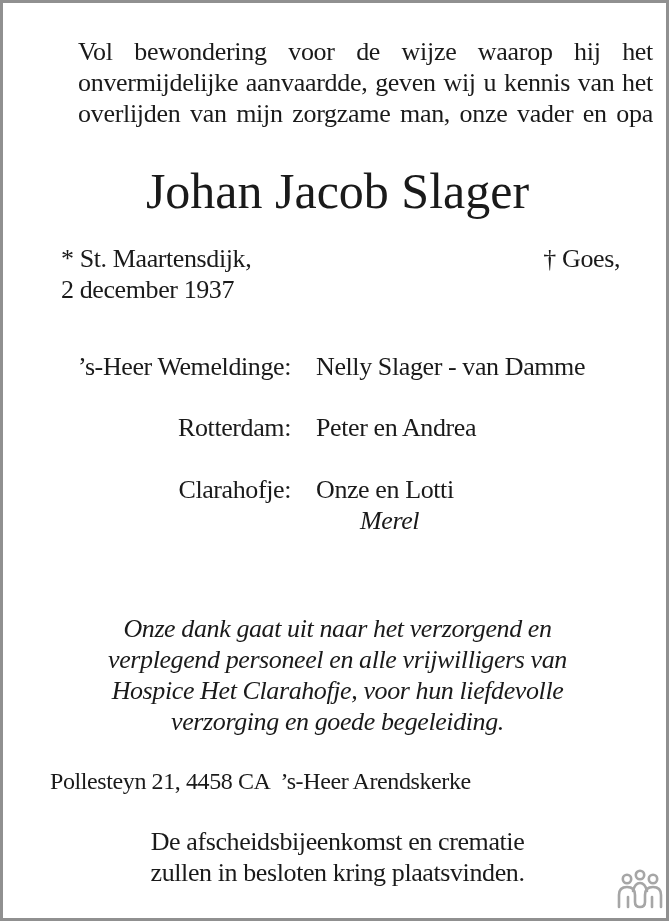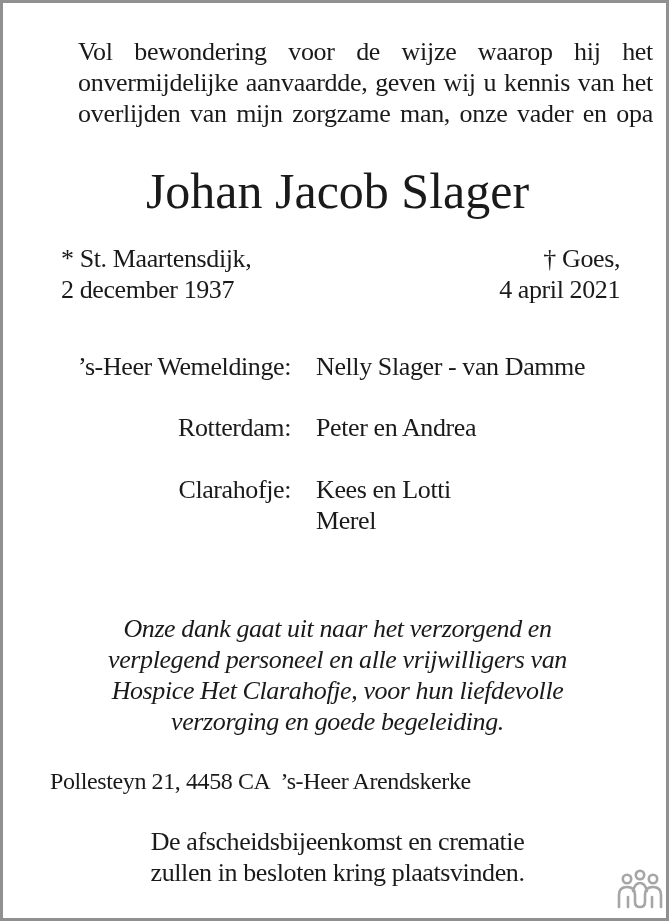--- a/index.html
+++ b/index.html
@@ -25,21 +25,21 @@
     position: absolute; left: 0; top: 158px; width: 669px;
     text-align: center; font-size: 50px; line-height: 60px; letter-spacing: 0px;
   }
   .dates { position: absolute; top: 240px; font-size: 26px; line-height: 31px; letter-spacing: -0.4px; }
   .dates.left { left: 35px; margin-left: 23px; }
   .dates.right { right: 46px; text-align: right; }
   .family { position: absolute; left: 0; top: 348px; width: 669px; font-size: 26px; line-height: 31px; letter-spacing: -0.4px; }
   .fam-row { position: absolute; left: 0; width: 669px; }
   .fam-place { position: absolute; right: 381px; text-align: right; white-space: nowrap; }
   .fam-names { position: absolute; left: 313px; white-space: nowrap; }
-  .fam-names .it { display: block; }
+  .fam-names .it { font-style: italic; display: block; margin-left: 44px; }
   .fam-names .main { display: block; }
   .thanks {
     position: absolute; left: 0; top: 610px; width: 669px;
     text-align: center; font-style: italic; font-size: 26px; line-height: 31px; letter-spacing: -0.4px;
   }
   .thanks .line { display: block; }
   .address { position: absolute; left: 47px; top: 763px; font-size: 24px; line-height: 31px; letter-spacing: -0.4px; white-space: pre; }
   .closing { position: absolute; left: 0; top: 823px; width: 669px; text-align: center; font-size: 26px; line-height: 31px; letter-spacing: -0.4px; }
   .closing .line { display: block; }
   .logo { position: absolute; left: 612px; top: 866px; width: 50px; height: 40px; }
@@ -56,40 +56,39 @@
   </div>
 
   <div class="name">Johan Jacob Slager</div>
 
   <div class="dates left">
     <div>* St. Maartensdijk,</div>
     <div>2 december 1937</div>
   </div>
   <div class="dates right">
     <div>† Goes,</div>
-    <div>4 april 2021</div>
   </div>
 
   <div class="family">
     <div class="fam-row" style="top:0px">
       <span class="fam-place">’s-Heer Wemeldinge:</span>
       <span class="fam-names">
         <span class="main">Nelly Slager - van Damme</span>
       </span>
     </div>
     <div class="fam-row" style="top:61px">
       <span class="fam-place">Rotterdam:</span>
       <span class="fam-names">
         <span class="main">Peter en Andrea</span>
       </span>
     </div>
     <div class="fam-row" style="top:123px">
       <span class="fam-place">Clarahofje:</span>
       <span class="fam-names">
-        <span class="main">Kees en Lotti</span>
+        <span class="main">Onze en Lotti</span>
         <span class="it">Merel</span>
       </span>
     </div>
   </div>
 
   <div class="thanks">
     <span class="line">Onze dank gaat uit naar het verzorgend en</span>
     <span class="line">verplegend personeel en alle vrijwilligers van</span>
     <span class="line">Hospice Het Clarahofje, voor hun liefdevolle</span>
     <span class="line">verzorging en goede begeleiding.</span>

